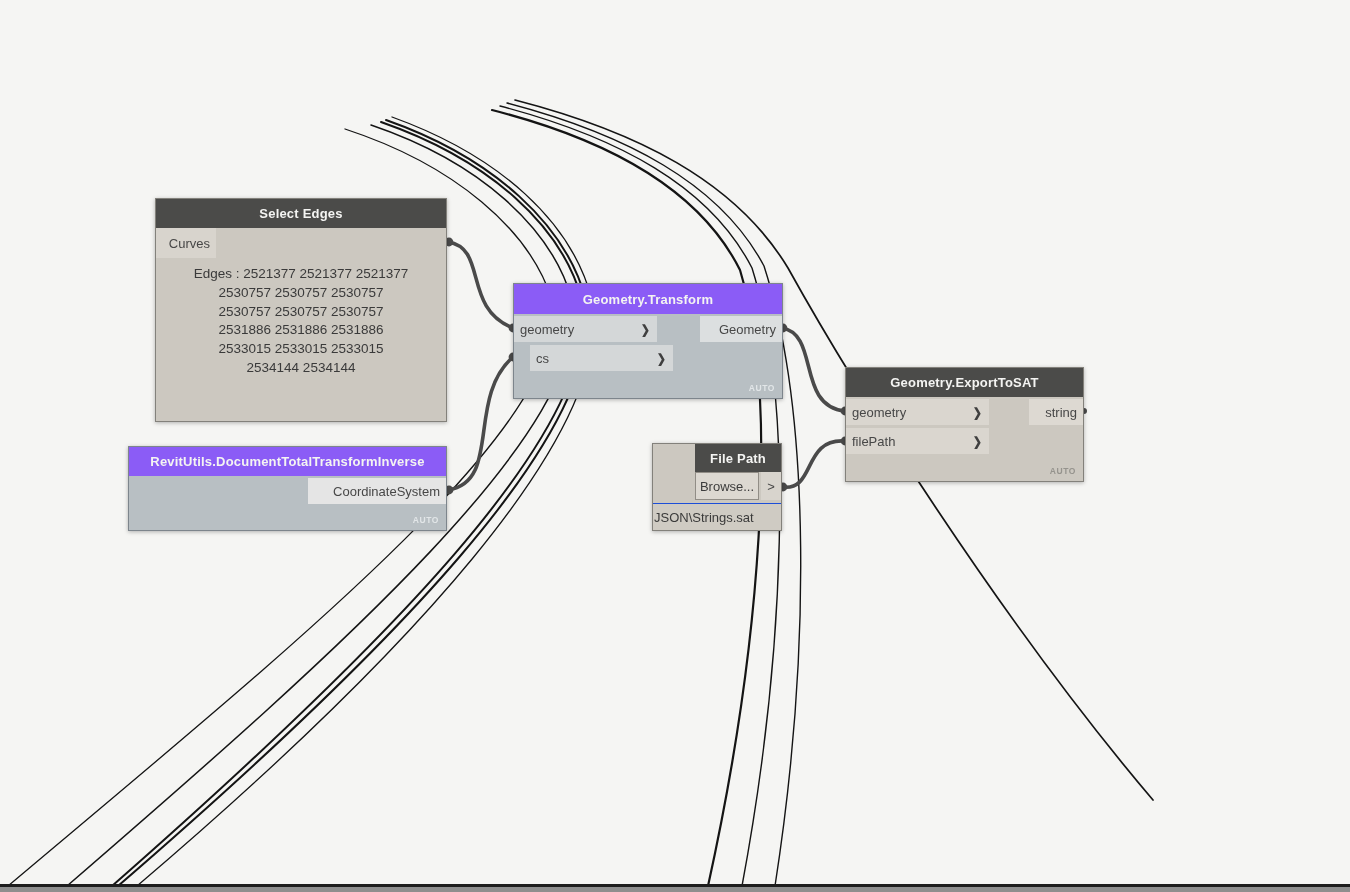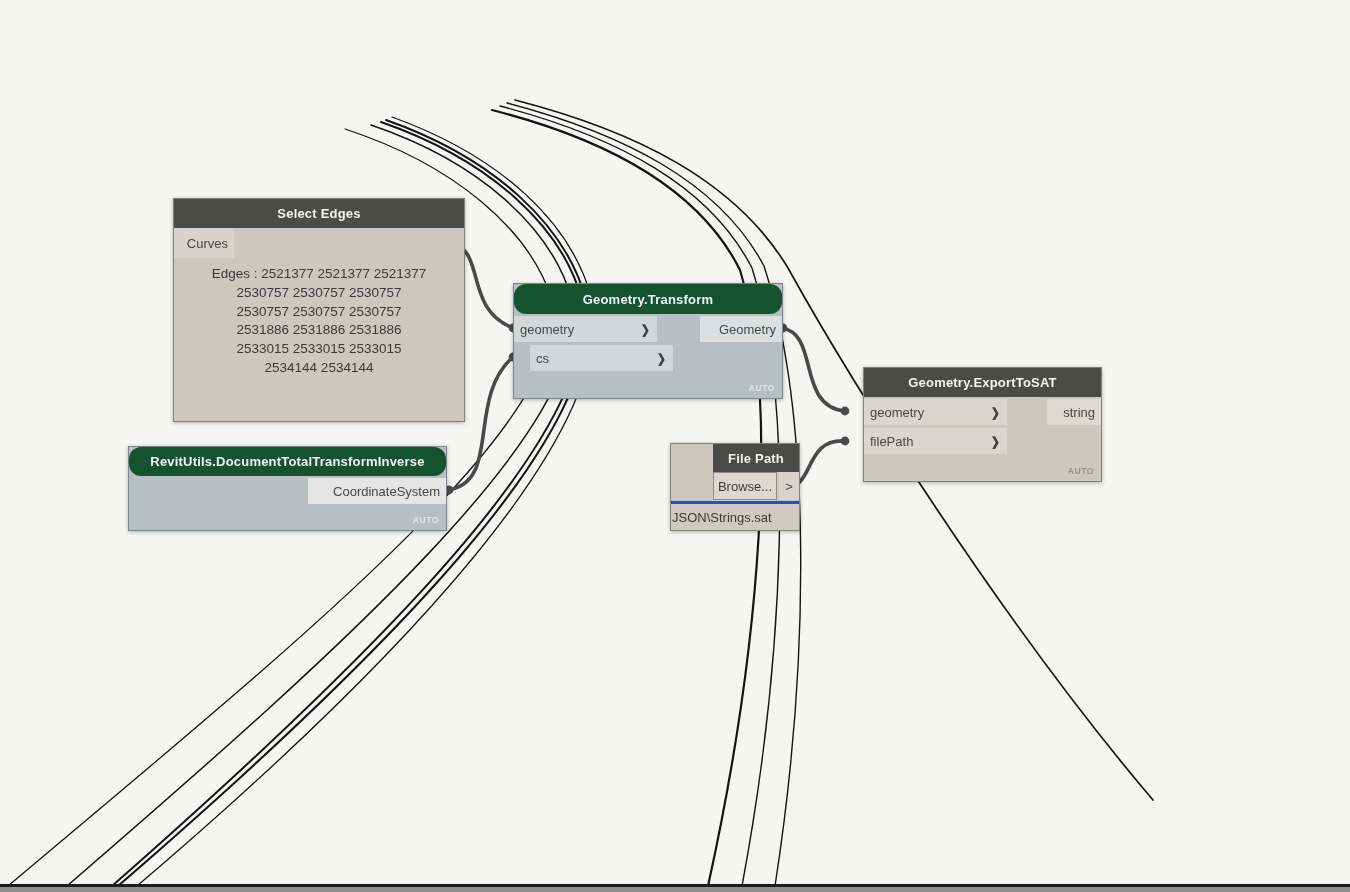--- a/index.html
+++ b/index.html
@@ -10,29 +10,29 @@
   }
   svg.layer{position:absolute;left:0;top:0;}
   #bg-layer{z-index:0;}
   #wire-layer{z-index:1;}
   .node{
     position:absolute;z-index:2;
     border:1px solid #83817b;
     box-shadow:0 1px 4px rgba(0,0,0,0.28);
     box-sizing:border-box;
   }
-  .node.warm{background:#ccc8c0;margin-left:18px;}
+  .node.warm{background:#ccc8c0;}
   .node.cool{background:#b8bfc3;border-color:#7d858c;}
   .node-header{
     height:29px;display:flex;align-items:center;justify-content:center;
     color:#f4f4f2;font-size:13px;font-weight:bold;letter-spacing:.2px;
     white-space:nowrap;
   }
   .node-header.dark{background:#4b4b49;}
-  .node-header.slate{background:#14532d;border-radius:12px;}
+  .node-header.slate{background:#8b5cf6;}
   .btn-row{display:flex;gap:2px;height:30px;box-sizing:border-box;}
   .ui-button{
     flex:1;display:flex;align-items:center;justify-content:center;
     background:#dcd8d1;border:1px solid #918d86;color:#3c3c3c;font-size:13px;
     box-sizing:border-box;
   }
   .out-chip{
     display:flex;align-items:center;justify-content:flex-end;
     background:#d8d4cd;color:#474747;font-size:13px;
     padding-right:5px;box-sizing:border-box;border:1px solid transparent;
@@ -52,21 +52,21 @@
   .port-out{justify-content:flex-end;padding-right:6px;}
   .chev{font-size:11px;font-weight:bold;color:#3f3f3f;transform:scaleY(1.15);}
   .lacing{
     position:absolute;right:7px;bottom:5px;
     font-size:8.5px;font-weight:bold;letter-spacing:.6px;
   }
   .lacing.light{color:#e2e6e8;}
   .lacing.dim{color:#95938d;}
   .path-text{
     position:absolute;left:0;right:0;bottom:0;height:26px;
-    background:#cfcbc3;border-top:3px solid #1d4ed8;
+    background:#cfcbc3;border-top:1px solid #1d4ed8;
     display:flex;align-items:center;color:#3a3a3a;font-size:13px;
     padding-left:1px;white-space:nowrap;overflow:hidden;
   }
 </style>
 </head>
 <body>
 
 <svg id="bg-layer" class="layer" width="1350" height="892" viewBox="0 0 1350 892">
   <g stroke="#141414" fill="none" stroke-linecap="round">
 

